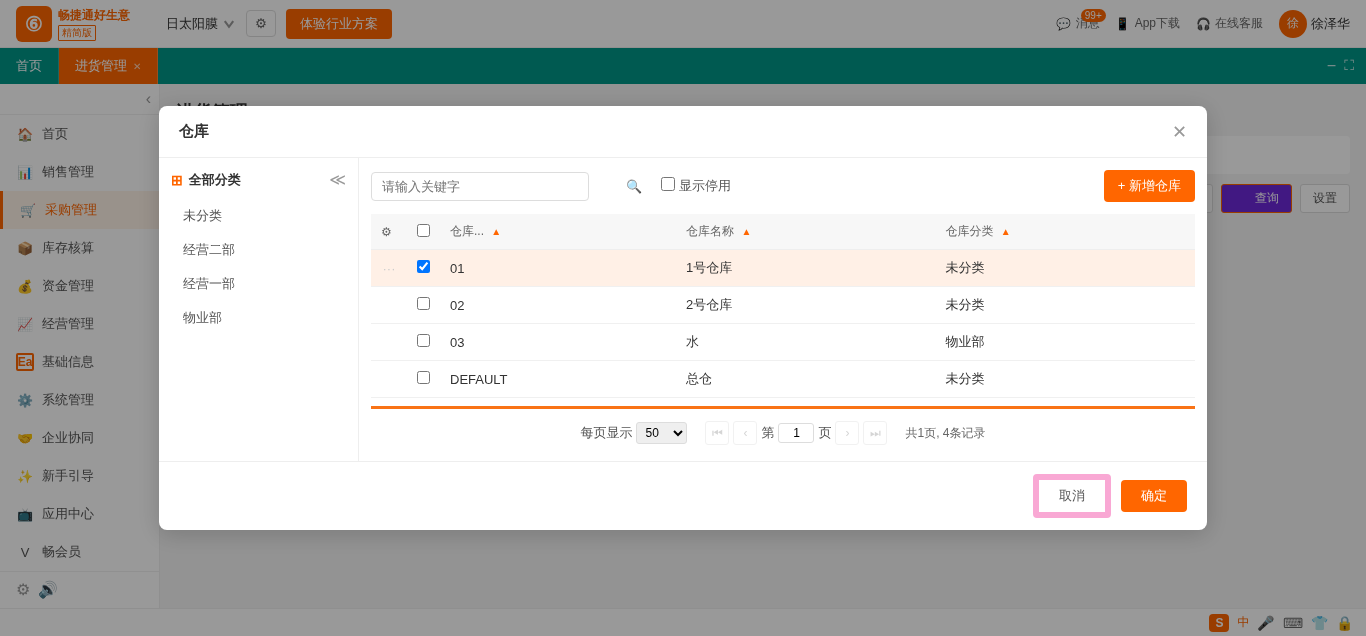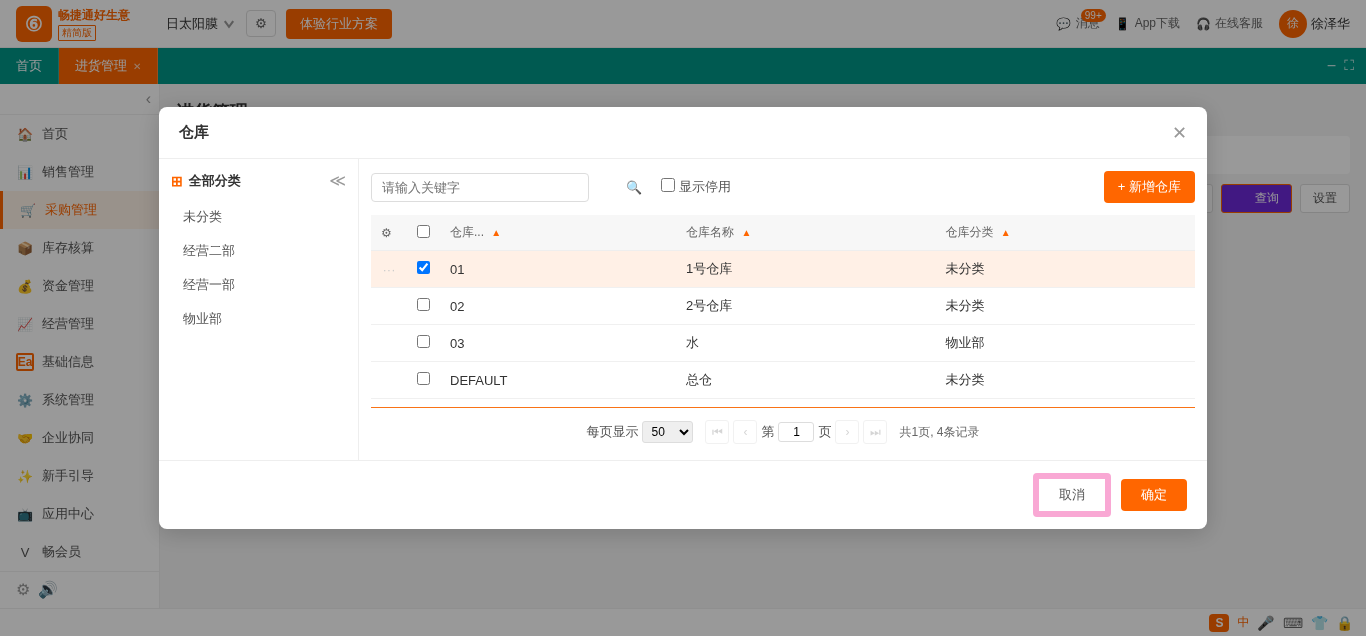--- a/index.html
+++ b/index.html
@@ -70,21 +70,21 @@
     .dlg-table { width: 100%; border-collapse: collapse; }
     .dlg-table th { background: #f7f7f7; padding: 9px 10px; border-bottom: 1px solid #eee; font-weight: normal; color: #666; font-size: 12px; text-align: left; }
     .dlg-table td { padding: 9px 10px; border-bottom: 1px solid #f0f0f0; font-size: 13px; color: #333; }
     .dlg-table tr.selected td { background: #fff0e6; }
     .dlg-table th.center, .dlg-table td.center { text-align: center; }
     .col-gear { width: 36px; text-align: center; }
     .col-cb { width: 32px; text-align: center; }
     .sort-icon { display: inline-block; margin-left: 4px; color: #f60; font-size: 10px; }
 
     
-    .dlg-pagination { display: flex; align-items: center; justify-content: center; gap: 12px; padding: 12px 0 4px; font-size: 13px; color: #555; border-top: 1px solid #f97316; margin-top: 8px; }
+    .dlg-pagination { display: flex; align-items: center; justify-content: center; gap: 18px; padding: 12px 0 4px; font-size: 13px; color: #555; border-top: 3px solid #f97316; margin-top: 8px; }
     .page-select { display: flex; align-items: center; gap: 4px; }
     .page-select select { border: 1px solid #ddd; border-radius: 3px; padding: 2px 4px; font-size: 12px; }
     .page-nav { display: flex; align-items: center; gap: 4px; }
     .page-nav button { border: 1px solid #ddd; background: #fff; border-radius: 3px; width: 24px; height: 24px; cursor: pointer; display: flex; align-items: center; justify-content: center; color: #999; font-size: 12px; }
     .page-nav button:disabled { opacity: 0.4; cursor: default; }
     .page-input { border: 1px solid #ddd; border-radius: 3px; width: 36px; text-align: center; padding: 2px 4px; font-size: 12px; }
     .page-info { color: #666; font-size: 12px; }
 
     
     .dialog-footer { display: flex; align-items: center; justify-content: flex-end; gap: 10px; padding: 12px 20px; border-top: 1px solid #eee; }

